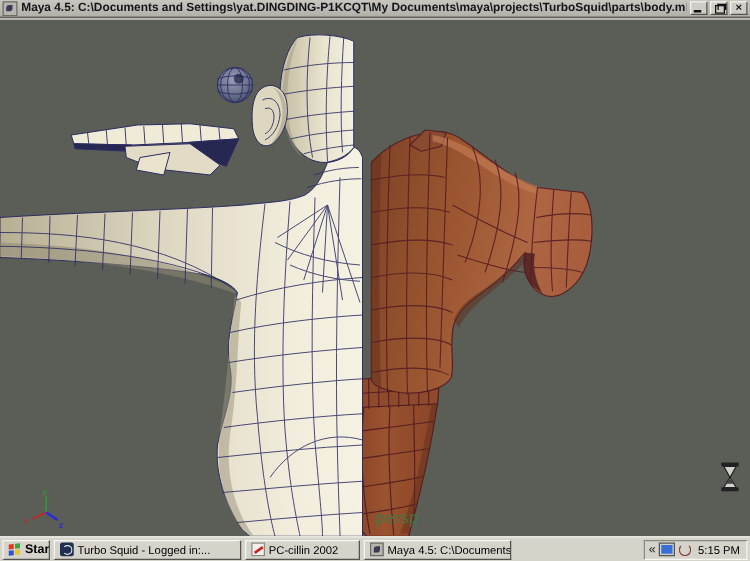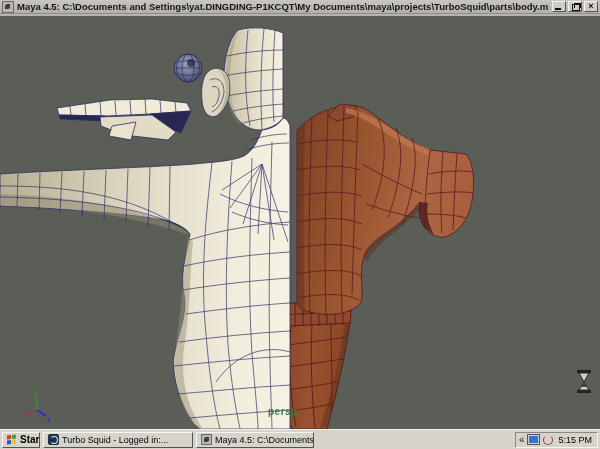--- a/index.html
+++ b/index.html
@@ -26,22 +26,22 @@
   .glyph-restore{position:absolute;left:3px;top:2px;width:6px;height:5px;
     border:1px solid #111;background:#cfccc5;}
   .glyph-restore:before{content:"";position:absolute;left:1px;top:-2px;width:5px;height:4px;
     border:1px solid #111;border-bottom:none;}
   .glyph-close{font-weight:bold;font-size:9px;line-height:9px;}
 
   
   .viewport{position:absolute;top:14px;left:0;width:600px;height:415px;
     background:#5a5e57;box-shadow:inset 0 2px 0 #b6b3ac;}
   .viewport svg{position:absolute;left:0;top:0;}
-  .persp-label{position:absolute;left:268px;top:392px;font-size:10px;
-    color:#3f7a45;letter-spacing:0.5px;font-weight:bold;}
+  .persp-label{position:absolute;left:300px;top:392px;font-size:13px;
+    color:#3f7a45;letter-spacing:0.5px;}
 
   
   .taskbar{position:absolute;left:0;bottom:0;width:600px;height:20px;
     background:#d6d3cb;border-top:1px solid #f4f2ee;box-sizing:border-box;
     display:flex;align-items:center;padding:1px 2px;gap:3px;}
   .tbtn{height:16px;background:#d6d3cb;border:1px solid;
     border-color:#f7f5f1 #55534e #55534e #f7f5f1;
     display:flex;align-items:center;gap:3px;padding:0 4px;box-sizing:border-box;
     font-size:9px;color:#000;white-space:nowrap;overflow:hidden;}
   .start{font-weight:bold;font-size:10px;flex:0 0 38px;}
@@ -314,20 +314,24 @@
           <span class="wf-g"></span>
           <span class="wf-b"></span>
           <span class="wf-y"></span>
       </span>
       <span>Start</span>
     </div>
     <div class="tbtn task1">
       <span class="ticon icon-ts"></span>
       <span>Turbo Squid - Logged in:...</span>
     </div>
+    <div class="tbtn task2">
+      <span class="ticon icon-pc"></span>
+      <span>PC-cillin 2002</span>
+    </div>
     <div class="tbtn task3">
       <span class="ticon icon-maya"></span>
       <span>Maya 4.5: C:\Documents...</span>
     </div>
     <div class="tray">
       <span class="chev">«</span>
       <span class="tray-monitor"></span>
       <span class="tray-sync"></span>
       <span class="clock">5:15 PM</span>
     </div>

